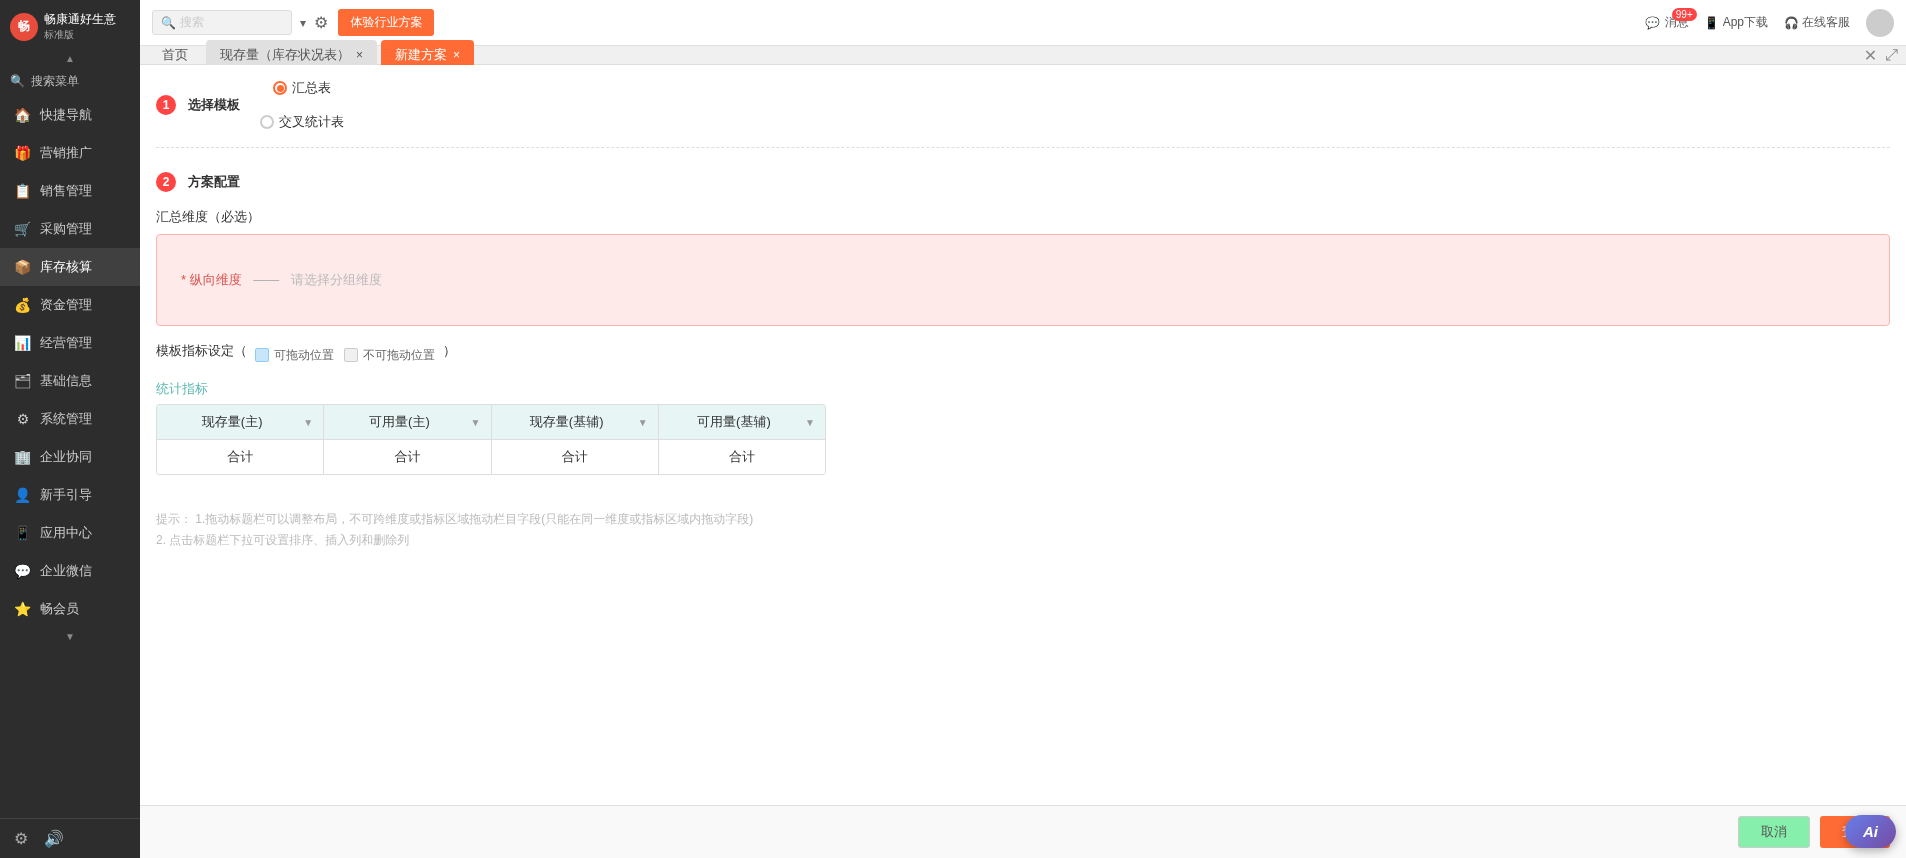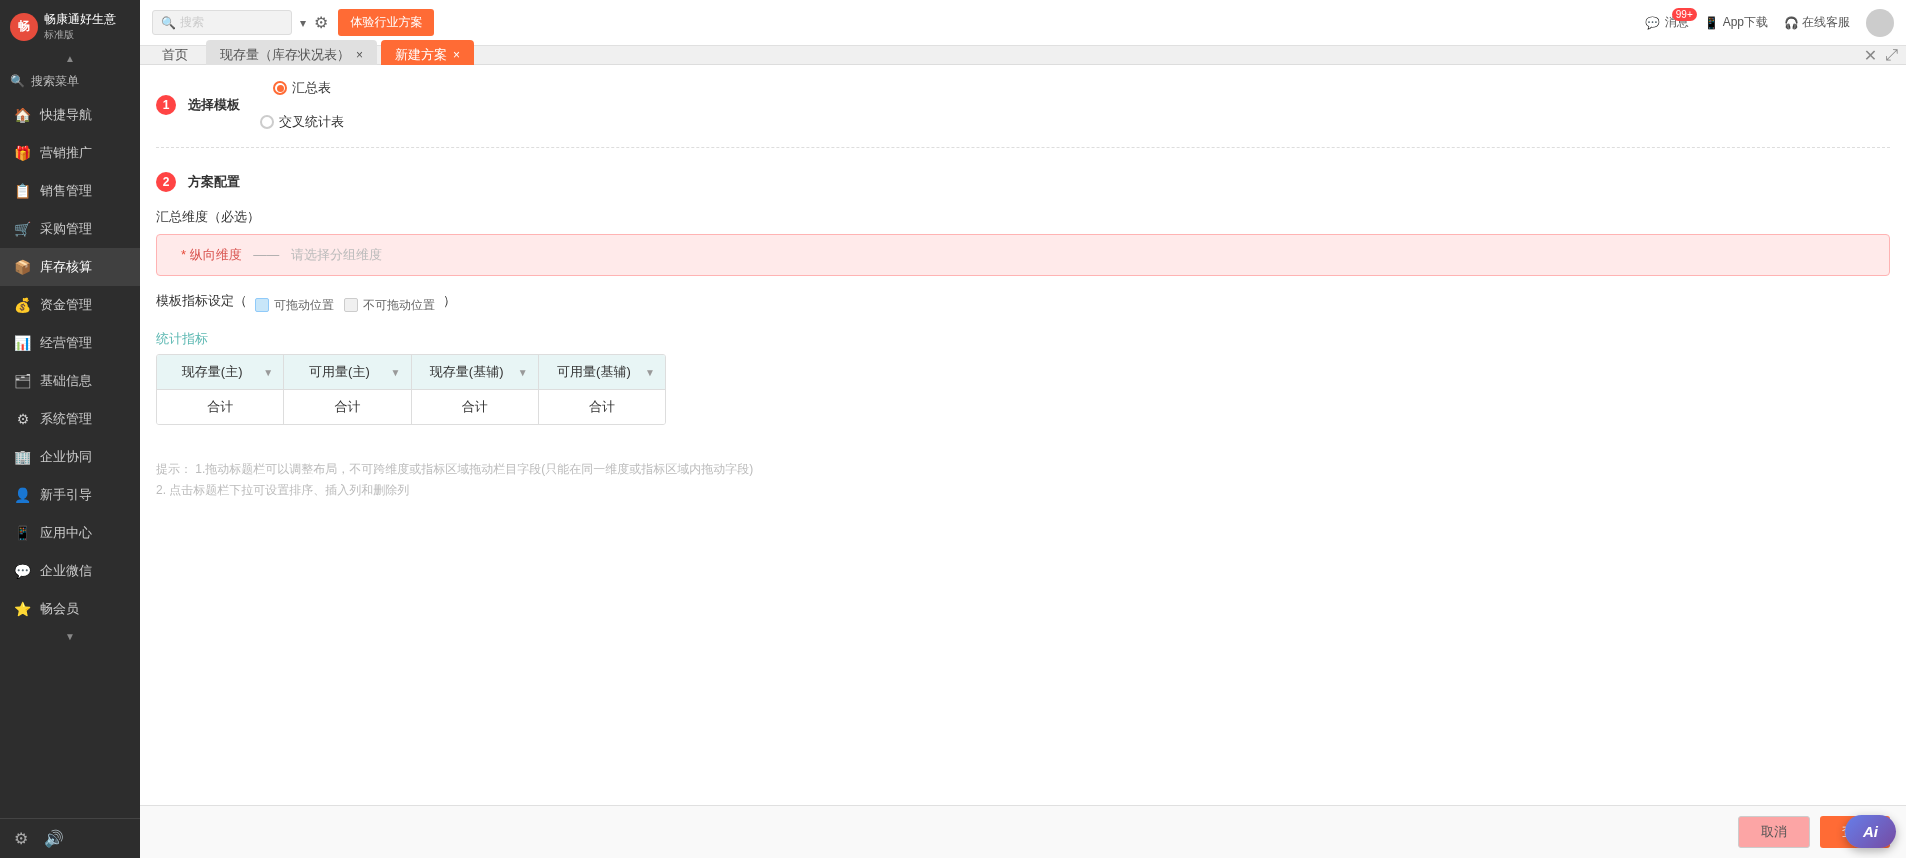--- a/index.html
+++ b/index.html
@@ -224,21 +224,21 @@
 
     
     .config-section { padding: 0 16px 16px; }
     .config-label { font-size: 13px; color: #333; margin-bottom: 8px; }
 
     
     .alert-pink {
       background: #ffeaea;
       border: 1px solid #ffb3b3;
       border-radius: 4px;
-      padding: 11px 24px;
+      padding: 36px 24px;
       margin-bottom: 16px;
       color: #d9534f;
       font-size: 13px;
     }
     .alert-pink .required-star { color: #e74c3c; }
     .alert-pink .dash { margin: 0 8px; color: #aaa; }
     .alert-pink .placeholder { color: #bbb; }
 
     
     .indicator-settings { margin-bottom: 12px; }
@@ -254,21 +254,21 @@
     .chip-box.draggable { background: #c8e6f9; border-color: #90caf9; }
     .chip-box.fixed { background: #f0f0f0; }
 
     
     .stats-section { margin-bottom: 12px; }
     .stats-title { color: #5cb8b2; font-size: 13px; margin-bottom: 6px; font-weight: 500; }
     .stats-table {
       border: 1px solid #ddd;
       border-radius: 3px;
       overflow: hidden;
-      width: 510px;
+      width: 670px;
     }
     .stats-table-header {
       display: flex;
       background: #e8f5f5;
     }
     .stats-col {
       flex: 1;
       padding: 8px 10px;
       border-right: 1px solid #ddd;
       display: flex; align-items: center; justify-content: center;
@@ -310,21 +310,21 @@
 
     
     .footer-bar {
       background: #f9f9f9;
       border-top: 1px solid #e0e0e0;
       padding: 10px 16px;
       display: flex; justify-content: flex-end; gap: 10px;
       flex-shrink: 0;
     }
     .btn-cancel {
-      background: #fca5a5;
+      background: #86efac;
       border: 1px solid #ccc;
       border-radius: 3px;
       padding: 6px 22px;
       font-size: 13px;
       color: #555;
       cursor: pointer;
     }
     .btn-query {
       background: #ff6b35;
       border: none;

